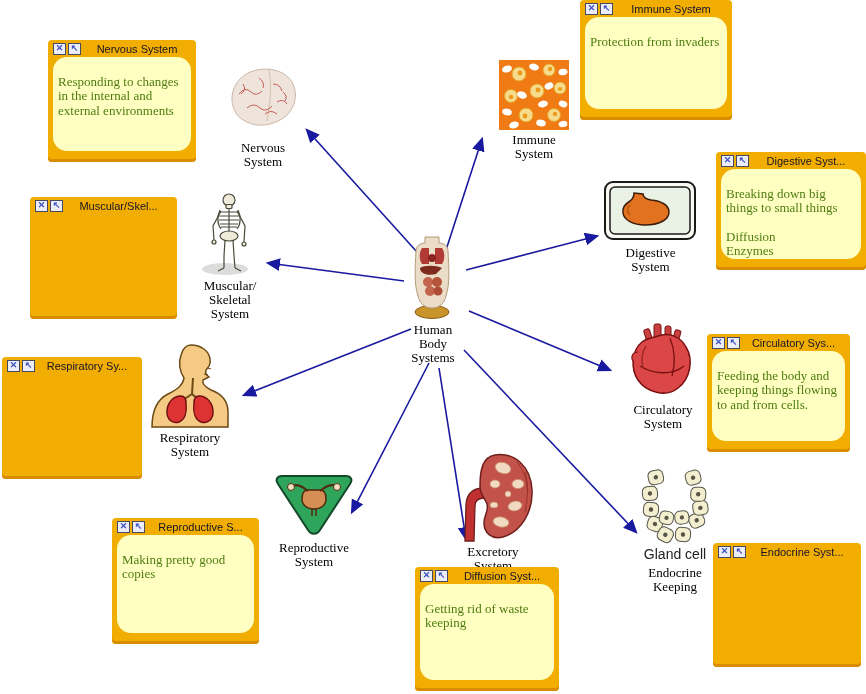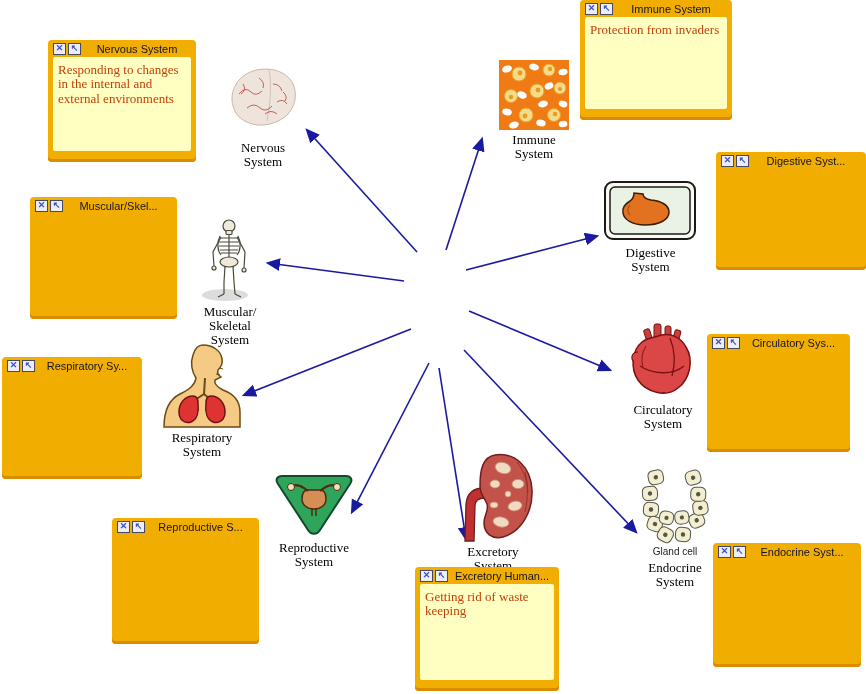--- a/index.html
+++ b/index.html
@@ -5,35 +5,35 @@
   html,body{margin:0;padding:0;background:#fff;}
   .canvas{position:relative;width:866px;height:694px;background:#fff;overflow:hidden;
           font-family:"Liberation Serif",serif;}
   
   .arrows{position:absolute;left:0;top:0;z-index:1;}
   .arrows line{stroke:#1A1AA0;stroke-width:1.6;}
   
   .node{position:absolute;display:flex;flex-direction:column;align-items:center;z-index:2;}
   .node-label{font-size:13px;line-height:1.07;text-align:center;white-space:pre-line;
               color:#000;margin-top:3px;}
-  .gland-caption{font-family:"Liberation Sans",sans-serif;font-size:10px;color:#222;
+  .gland-caption{font-family:"Liberation Sans",sans-serif;font-size:14px;color:#222;
                  margin-top:2px;margin-bottom:1px;}
   
   .note{position:absolute;background:#F2AE00;border-radius:4px;z-index:3;
         box-sizing:border-box;padding:0 5px 11px 5px;
         box-shadow:inset 0 -3px 0 #D98C00;}
   .note-titlebar{height:17px;display:flex;align-items:center;gap:2px;}
   .nbtn{width:13px;height:12px;background:#EDEDF8;border:1px solid #444a66;
         box-sizing:border-box;display:flex;align-items:center;justify-content:center;
         font-family:"Liberation Sans",sans-serif;font-size:9px;font-weight:bold;
         color:#3A50C0;line-height:1;cursor:pointer;flex:0 0 auto;}
   .note-title{flex:1;text-align:center;font-family:"Liberation Sans",sans-serif;
         font-size:11px;color:#14142B;white-space:nowrap;overflow:hidden;}
-  .note-body{background:#FFFFC2;border-radius:2px;height:calc(100% - 17px);
-        padding:6px 5px;font-size:13px;line-height:1.1;color:#c2410c;
+  .note-body{background:#FFFFC2;border-radius:14px;height:calc(100% - 17px);
+        padding:18px 5px;font-size:13px;line-height:1.1;color:#4d7c0f;
         white-space:pre-line;overflow:hidden;box-sizing:border-box;}
 </style>
 </head>
 <body>
 
 <div class="canvas">
 
   <svg class="arrows" width="866" height="694">
     <defs>
       <marker id="ah" markerWidth="10" markerHeight="9" refX="7.5" refY="4" orient="auto">
@@ -44,20 +44,37 @@
     <line x1="446" y1="250" x2="482" y2="139" marker-end="url(#ah)"></line>
     <line x1="466" y1="270" x2="597" y2="236" marker-end="url(#ah)"></line>
     <line x1="404" y1="281" x2="268" y2="263" marker-end="url(#ah)"></line>
     <line x1="469" y1="311" x2="610" y2="370" marker-end="url(#ah)"></line>
     <line x1="411" y1="329" x2="244" y2="395" marker-end="url(#ah)"></line>
     <line x1="429" y1="363" x2="352" y2="512" marker-end="url(#ah)"></line>
     <line x1="439" y1="368" x2="466" y2="539" marker-end="url(#ah)"></line>
     <line x1="464" y1="350" x2="636" y2="532" marker-end="url(#ah)"></line>
   </svg>
 
+  <div class="node" style="left:402px;top:236px;width:62px">
+    <svg width="50" height="84" viewBox="0 0 50 84">
+      <ellipse cx="24" cy="76" rx="17" ry="6.5" fill="#C9932C" stroke="#8A6318"></ellipse>
+      <path d="M17,1 L31,1 L31,7 C36,7 40,10 40,15 C41,32 42,48 38,60 C36,68 31,72 24,72 C17,72 12,68 10,60 C6,48 7,32 8,15 C8,10 12,7 17,7 Z" fill="#EADCC6" stroke="#B39B79"></path>
+      <path d="M14,12 C11,16 11,24 14,28 L21,28 L21,12 Z" fill="#B23A35"></path>
+      <path d="M34,12 C37,16 37,24 34,28 L27,28 L27,12 Z" fill="#B23A35"></path>
+      <circle cx="24" cy="22" r="4" fill="#8E2320"></circle>
+      <path d="M12,32 C12,38 20,40 28,38 L34,32 C28,29 16,29 12,32 Z" fill="#7E2A1C"></path>
+      <circle cx="20" cy="46" r="5" fill="#C2654C"></circle>
+        <circle cx="29" cy="46" r="5" fill="#B5553C"></circle>
+      <circle cx="22" cy="55" r="5" fill="#C2654C"></circle>
+        <circle cx="30" cy="55" r="4.5" fill="#AD4B34"></circle>
+    </svg>
+    <div class="node-label">Human
+Body
+Systems</div>
+  </div>
 
   <div class="node" style="left:222px;top:64px;width:82px">
     <svg width="78" height="74" viewBox="0 0 76 74">
       <path d="M8,42 C4,28 12,12 28,7 C44,2 62,7 68,20 C73,31 70,44 61,52 C50,61 34,64 22,58 C13,54 10,49 8,42 Z" fill="#EFE4DB" stroke="#CBB6A6"></path>
       <path d="M44,5 q4,22 -2,52" stroke="#D8C6B6" fill="none" stroke-width="1.2"></path>
       <g stroke="#C24F4A" fill="none" stroke-width="0.9">
         <path d="M14,30 q6,-8 12,-2 q5,5 11,-1"></path>
           <path d="M22,44 q7,-6 13,0 q6,5 12,-2"></path>
         <path d="M34,14 q6,4 4,10"></path>
           <path d="M48,20 q7,0 9,7"></path>
@@ -114,21 +131,21 @@
     <svg width="95" height="64" viewBox="0 0 95 64">
       <rect x="2" y="3" width="90" height="57" rx="8" fill="#FAFAF2" stroke="#1A1A1A" stroke-width="2"></rect>
       <rect x="7" y="8" width="80" height="47" rx="5" fill="#E9F2E4" stroke="#1A1A1A" stroke-width="1.5"></rect>
       <path d="M31,14 C31,17 30,20 27,22 C22,25 19,29 20,34 C21,41 30,46 42,46 C56,46 66,41 66,33 C66,26 58,22 48,21 C43,20 40,18 40,15 Z" fill="#E2721F" stroke="#3A1C08" stroke-width="1.5"></path>
       <path d="M27,26 C24,29 24,33 27,36" fill="none" stroke="#B0550F" stroke-width="1.4"></path>
     </svg>
     <div class="node-label">Digestive
 System</div>
   </div>
 
-  <div class="node" style="left:196px;top:218px;width:68px">
+  <div class="node" style="left:196px;top:192px;width:68px">
     <svg width="62" height="84" viewBox="0 0 62 84">
       <ellipse cx="26" cy="77" rx="23" ry="6" fill="#DCDCDC"></ellipse>
       <g stroke="#4A4A3A" stroke-width="1.2" fill="#EFE9DA">
         <circle cx="30" cy="8" r="6"></circle>
           <rect x="27" y="12.5" width="6" height="4" rx="1"></rect>
         <line x1="30" y1="17" x2="30" y2="46"></line>
         <path d="M21,18 C18,24 18,32 22,37" fill="none"></path>
           <path d="M39,18 C42,24 42,32 38,37" fill="none"></path>
         <path d="M21,20 h18 M20,24 h20 M20,28 h20 M21,32 h18 M22,35 h16" fill="none"></path>
         <path d="M22,19 L14,34 L15,48" fill="none"></path>
@@ -157,21 +174,21 @@
       <path d="M18,20 C8,28 6,46 14,58 C22,70 42,76 54,66 C66,57 70,38 62,25 C56,14 44,10 34,14 C28,16 23,16 18,20 Z" fill="#DB4747" stroke="#7A1010" stroke-width="1.5"></path>
       <path d="M16,44 C28,52 48,54 60,44" fill="none" stroke="#7A1010" stroke-width="1.3"></path>
       <path d="M46,16 C50,26 52,40 48,54" fill="none" stroke="#7A1010" stroke-width="1.3"></path>
       <path d="M22,24 C18,30 17,38 19,46" fill="none" stroke="#93201F" stroke-width="1.2"></path>
       <path d="M14,30 C8,30 6,36 10,40" fill="#DB4747" stroke="#7A1010" stroke-width="1.2"></path>
     </svg>
     <div class="node-label">Circulatory
 System</div>
   </div>
 
-  <div class="node" style="left:160px;top:342px;width:84px">
+  <div class="node" style="left:148px;top:342px;width:84px">
     <svg width="82" height="86" viewBox="0 0 82 86">
       <path d="M42,3 C52,3 60,9 61,17 C62,22 60,25 57,28 C56,31 57,33 60,35 L54,38 C53,42 56,45 62,48 C73,52 79,60 79,70 L79,85 L3,85 C3,70 7,58 19,52 C29,47 34,43 35,36 C31,30 29,21 32,13 C34,6 37,3 42,3 Z" fill="#F5CA84" stroke="#6B4A16" stroke-width="1.5"></path>
       <path d="M58,26 l4,1 M55,32 l4,1" stroke="#6B4A16" fill="none"></path>
       <path d="M44,36 L43,52 M43,52 L34,58 M43,52 L50,58" stroke="#6B4A16" stroke-width="2" fill="none"></path>
       <path d="M32,54 C24,54 18,61 18,70 C18,78 24,82 30,80 C36,78 38,70 37,61 C37,56 35,54 32,54 Z" fill="#DD3333" stroke="#701010" stroke-width="1.5"></path>
       <path d="M50,54 C58,54 64,61 64,70 C64,78 58,82 52,80 C46,78 44,70 45,61 C45,56 47,54 50,54 Z" fill="#DD3333" stroke="#701010" stroke-width="1.5"></path>
     </svg>
     <div class="node-label">Respiratory
 System</div>
   </div>
@@ -260,21 +277,21 @@
             <circle cx="7" cy="6.5" r="1.6" fill="#55543E"></circle>
           </g>
         <g transform="translate(33,44) rotate(-8)">
             <rect width="14" height="13" rx="5"></rect>
             <circle cx="7" cy="6.5" r="1.6" fill="#55543E"></circle>
           </g>
       </g>
     </svg>
     <div class="gland-caption">Gland cell</div>
     <div class="node-label">Endocrine
-System</div>
+Keeping</div>
   </div>
 
   <div class="note" style="left:48px;top:40px;width:148px;height:122px">
     <div class="note-titlebar">
       <span class="nbtn">✕</span>
       <span class="nbtn">↖</span>
       <span class="note-title">Nervous System</span>
     </div>
     <div class="note-body">Responding to changes in the internal and external environments</div>
   </div>
@@ -287,20 +304,24 @@
     </div>
     <div class="note-body">Protection from invaders</div>
   </div>
 
   <div class="note" style="left:716px;top:152px;width:150px;height:118px">
     <div class="note-titlebar">
       <span class="nbtn">✕</span>
       <span class="nbtn">↖</span>
       <span class="note-title">Digestive Syst...</span>
     </div>
+    <div class="note-body">Breaking down big things to small things
+
+Diffusion
+Enzymes</div>
   </div>
 
   <div class="note" style="left:30px;top:197px;width:147px;height:122px">
     <div class="note-titlebar">
       <span class="nbtn">✕</span>
       <span class="nbtn">↖</span>
       <span class="note-title">Muscular/Skel...</span>
     </div>
   </div>
 
@@ -311,35 +332,37 @@
       <span class="note-title">Respiratory Sy...</span>
     </div>
   </div>
 
   <div class="note" style="left:707px;top:334px;width:143px;height:118px">
     <div class="note-titlebar">
       <span class="nbtn">✕</span>
       <span class="nbtn">↖</span>
       <span class="note-title">Circulatory Sys...</span>
     </div>
+    <div class="note-body">Feeding the body and keeping things flowing to and from cells.</div>
   </div>
 
   <div class="note" style="left:112px;top:518px;width:147px;height:126px">
     <div class="note-titlebar">
       <span class="nbtn">✕</span>
       <span class="nbtn">↖</span>
       <span class="note-title">Reproductive S...</span>
     </div>
+    <div class="note-body">Making pretty good copies</div>
   </div>
 
   <div class="note" style="left:415px;top:567px;width:144px;height:124px">
     <div class="note-titlebar">
       <span class="nbtn">✕</span>
       <span class="nbtn">↖</span>
-      <span class="note-title">Excretory Human...</span>
+      <span class="note-title">Diffusion Syst...</span>
     </div>
     <div class="note-body">Getting rid of waste keeping</div>
   </div>
 
   <div class="note" style="left:713px;top:543px;width:148px;height:124px">
     <div class="note-titlebar">
       <span class="nbtn">✕</span>
       <span class="nbtn">↖</span>
       <span class="note-title">Endocrine Syst...</span>
     </div>

